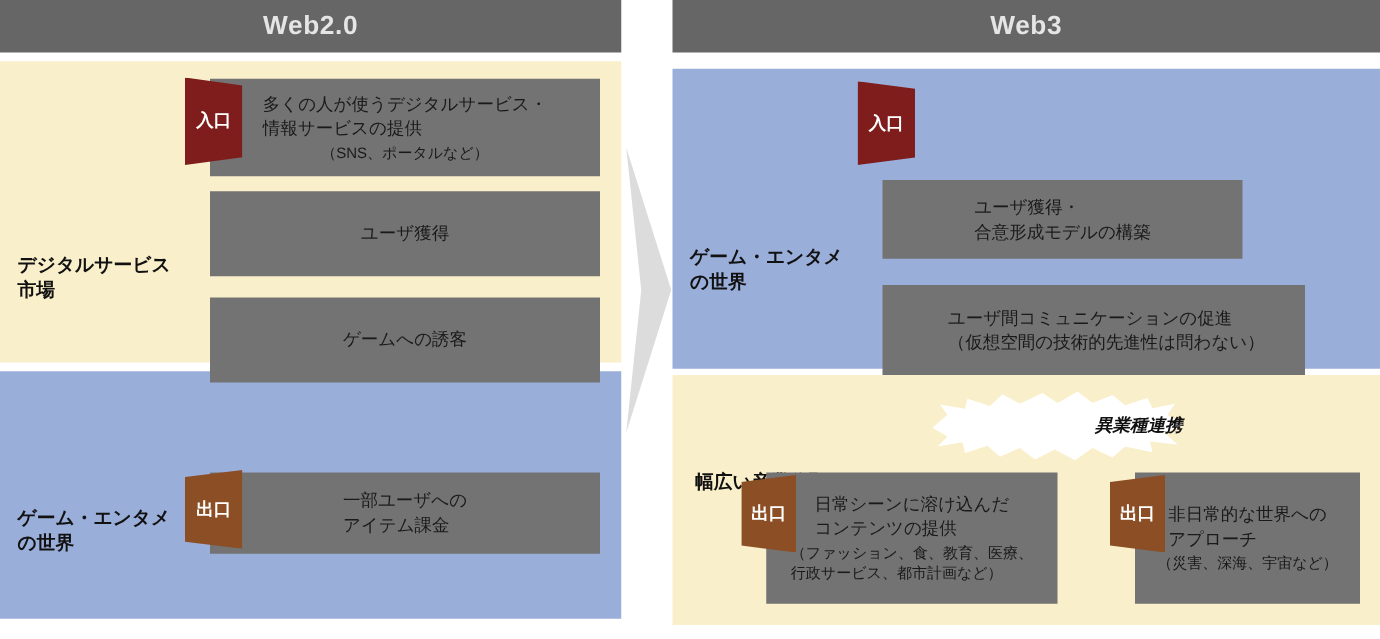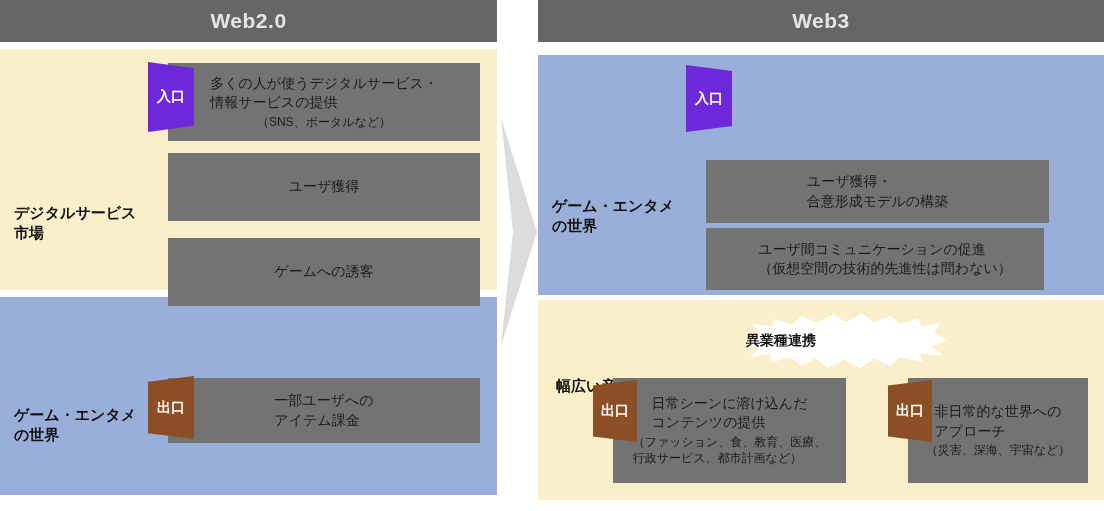--- a/index.html
+++ b/index.html
@@ -83,21 +83,21 @@
     position: absolute;
     display: flex;
     align-items: center;
     justify-content: center;
     color: #ffffff;
     font-size: 14px;
     font-weight: bold;
     letter-spacing: 0px;
   }
   .door-in {
-    background: #6d28d9;
+    background: #7f1d1d;
     clip-path: polygon(0% 0%, 100% 9%, 100% 91%, 0% 100%);
   }
   .door-out {
     background: #8C4F25;
     clip-path: polygon(0% 9%, 100% 0%, 100% 100%, 0% 91%);
   }
   .door span { display: block; transform: translateY(0px); }
 
   
   #flow-arrow {
@@ -106,21 +106,22 @@
     top: 118px;
     width: 44px;
     height: 228px;
   }
 
   
   #burst {
     position: absolute;
     display: flex;
     align-items: center;
-    justify-content: flex-start;
+    justify-content: flex-end;
+    font-style: italic;
   }
   #burst .burst-shape {
     position: absolute;
     left: 0; top: 0; width: 100%; height: 100%;
     background: #ffffff;
     clip-path: polygon(
       0% 52%, 6% 34%, 3% 20%, 13% 26%, 14% 12%, 23% 22%,
       28% 6%, 35% 19%, 44% 4%, 50% 18%, 58% 2%, 64% 18%,
       72% 7%, 77% 21%, 86% 11%, 88% 25%, 97% 19%, 94% 34%,
       100% 48%, 93% 60%, 98% 75%, 87% 71%, 88% 86%, 77% 78%,
@@ -193,26 +194,26 @@
 の世界</div>
 
   <div class="zone zone-cream" style="top:300px; height:200px;"></div>
 
   <div class="zone-label" style="left:18px; top:328px; width:200px;">幅広い産業分野</div>
 
   <div class="door door-in" style="left:148px; top:65px; width:46px; height:67px;">
     <span>入口</span>
   </div>
 
-  <div class="box" style="left:168px; top:160px; width:343px; height:63px;">
+  <div class="box" style="left:168px; top:144px; width:288px; height:63px;">
     <div class="main">ユーザ獲得・
 合意形成モデルの構築</div>
   </div>
 
-  <div class="box" style="left:168px; top:228px; width:338px; height:62px;padding-left:20px;">
+  <div class="box" style="left:168px; top:228px; width:338px; height:72px;padding-left:20px;">
     <div class="main">ユーザ間コミュニケーションの促進
 （仮想空間の技術的先進性は問わない）</div>
   </div>
 
   <div id="burst" style="left:208px; top:312px; width:200px; height:58px;">
     <div class="burst-shape"></div>
     <div class="burst-label">異業種連携</div>
   </div>
 
   <div class="box" style="left:75px; top:378px; width:233px; height:105px;">

